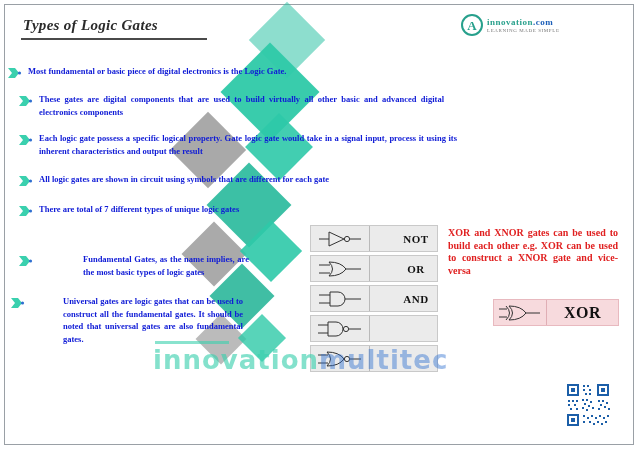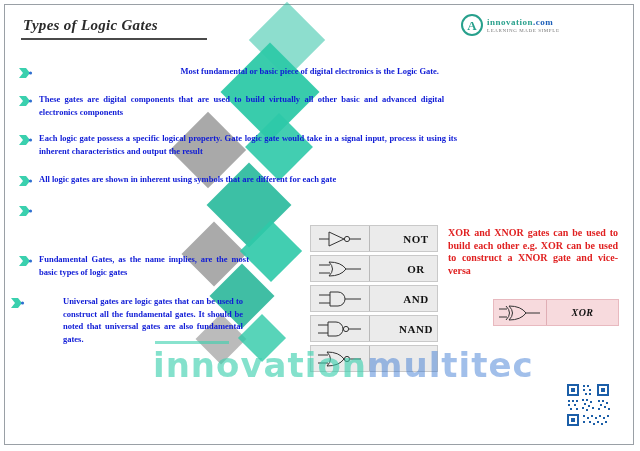--- a/index.html
+++ b/index.html
@@ -97,33 +97,33 @@
   .xor-item{
     display:flex;align-items:stretch;height:27px;margin-bottom:4px;
     background:#f7dadd;border:1px solid #e8b9bf;box-sizing:border-box;
   }
   .xor-sym{
     width:52px;display:flex;align-items:center;justify-content:center;
     border-right:1px solid #e0aeb5;
   }
   .xor-name{
     flex:1;display:flex;align-items:center;justify-content:center;
-    font-weight:bold;font-size:10px;color:#111;letter-spacing:.5px;font-style:italic;
+    font-weight:bold;font-size:16px;color:#111;letter-spacing:.5px;
   }
   
   .note{
     position:absolute;left:443px;top:222px;width:170px;
     color:#e02020;font-weight:bold;font-size:10px;line-height:12.5px;
     text-align:justify;
   }
   
   .wm{
     position:absolute;left:148px;top:340px;width:360px;height:34px;
     font-family:"DejaVu Sans", sans-serif;
-    font-weight:bold;font-size:34px;letter-spacing:1px;
+    font-weight:bold;font-size:26px;letter-spacing:1px;
     color:#3ad0ae;opacity:.62;
     white-space:nowrap;
   }
   .wm .w2{color:#2f6fd0;opacity:.72;}
   .wm-line{
     position:absolute;left:150px;top:336px;width:74px;height:3px;background:#3ad0ae;opacity:.6;
   }
   
   .qr{
     position:absolute;right:22px;bottom:16px;width:46px;height:46px;
@@ -148,21 +148,21 @@
   <div class="diamond d2"></div>
   <div class="diamond d3"></div>
   <div class="diamond d4"></div>
   <div class="diamond d5"></div>
   <div class="diamond d6"></div>
   <div class="diamond d7"></div>
   <div class="diamond d8"></div>
   <div class="diamond d9"></div>
   <div class="diamond d10"></div>
 
-  <div class="bullet-row" style="left:14px;top:60px;width:420px;justify-content:space-between;">
+  <div class="bullet-row" style="left:3px;top:60px;width:420px;">
     <span class="bico">
       <svg width="14" height="12" viewBox="0 0 14 12">
           <path d="M0 1 L7 1 L11 6 L7 11 L0 11 L4 6 Z" fill="#3ad0ae"></path>
           <circle cx="11.5" cy="6" r="1.6" fill="#2f6fd0"></circle>
         </svg>
     </span>
     <span class="btxt">Most fundamental or basic piece of digital electronics is the Logic Gate.</span>
   </div>
 
   <div class="bullet-row" style="left:14px;top:88px;width:425px;">
@@ -185,33 +185,34 @@
     <span class="btxt">Each logic gate possess a specific logical property. Gate logic gate would take in a signal input, process it using its inherent characteristics and output the result</span>
   </div>
 
   <div class="bullet-row" style="left:14px;top:168px;width:440px;">
     <span class="bico">
       <svg width="14" height="12" viewBox="0 0 14 12">
           <path d="M0 1 L7 1 L11 6 L7 11 L0 11 L4 6 Z" fill="#3ad0ae"></path>
           <circle cx="11.5" cy="6" r="1.6" fill="#2f6fd0"></circle>
         </svg>
     </span>
-    <span class="btxt">All logic gates are shown in inherent using symbols that are different for each gate</span>
+    <span class="btxt">All logic gates are shown in circuit using symbols that are different for each gate</span>
   </div>
 
   <div class="bullet-row" style="left:14px;top:198px;width:400px;">
     <span class="bico">
       <svg width="14" height="12" viewBox="0 0 14 12">
           <path d="M0 1 L7 1 L11 6 L7 11 L0 11 L4 6 Z" fill="#3ad0ae"></path>
           <circle cx="11.5" cy="6" r="1.6" fill="#2f6fd0"></circle>
         </svg>
     </span>
-  </div>
-
-  <div class="bullet-row" style="left:14px;top:248px;width:230px;">
+    <span class="btxt">There are total of 7 different types of unique  logic gates</span>
+  </div>
+
+  <div class="bullet-row" style="left:14px;top:248px;width:230px;gap:44px;">
     <span class="bico">
       <svg width="14" height="12" viewBox="0 0 14 12">
           <path d="M0 1 L7 1 L11 6 L7 11 L0 11 L4 6 Z" fill="#3ad0ae"></path>
           <circle cx="11.5" cy="6" r="1.6" fill="#2f6fd0"></circle>
         </svg>
     </span>
     <span class="btxt">Fundamental Gates, as the name implies, are the most basic types of logic gates</span>
   </div>
 
   <div class="bullet-row" style="left:6px;top:290px;width:232px;gap:32px;">
@@ -265,21 +266,20 @@
     <div class="gate-item">
       <div class="gate-sym">
         <svg width="46" height="20" viewBox="0 0 46 20">
           <line x1="1" y1="6" x2="11" y2="6" stroke="#333" stroke-width="1"></line>
           <line x1="1" y1="14" x2="11" y2="14" stroke="#333" stroke-width="1"></line>
           <path d="M11 3 L19 3 A7 7 0 0 1 19 17 L11 17 Z" fill="none" stroke="#333" stroke-width="1"></path>
           <circle cx="29" cy="10" r="2.6" fill="none" stroke="#333" stroke-width="1"></circle>
           <line x1="32" y1="10" x2="44" y2="10" stroke="#333" stroke-width="1"></line>
         </svg>
       </div>
-      <div class="gate-name">NAND</div>
     </div>
 
     <div class="gate-item">
       <div class="gate-sym">
         <svg width="46" height="20" viewBox="0 0 46 20">
           <line x1="1" y1="6" x2="11" y2="6" stroke="#333" stroke-width="1"></line>
           <line x1="1" y1="14" x2="11" y2="14" stroke="#333" stroke-width="1"></line>
           <path d="M10 3 Q17 10 10 17 Q22 17 27 10 Q22 3 10 3 Z" fill="none" stroke="#333" stroke-width="1"></path>
           <circle cx="30" cy="10" r="2.6" fill="none" stroke="#333" stroke-width="1"></circle>
           <line x1="33" y1="10" x2="44" y2="10" stroke="#333" stroke-width="1"></line>

